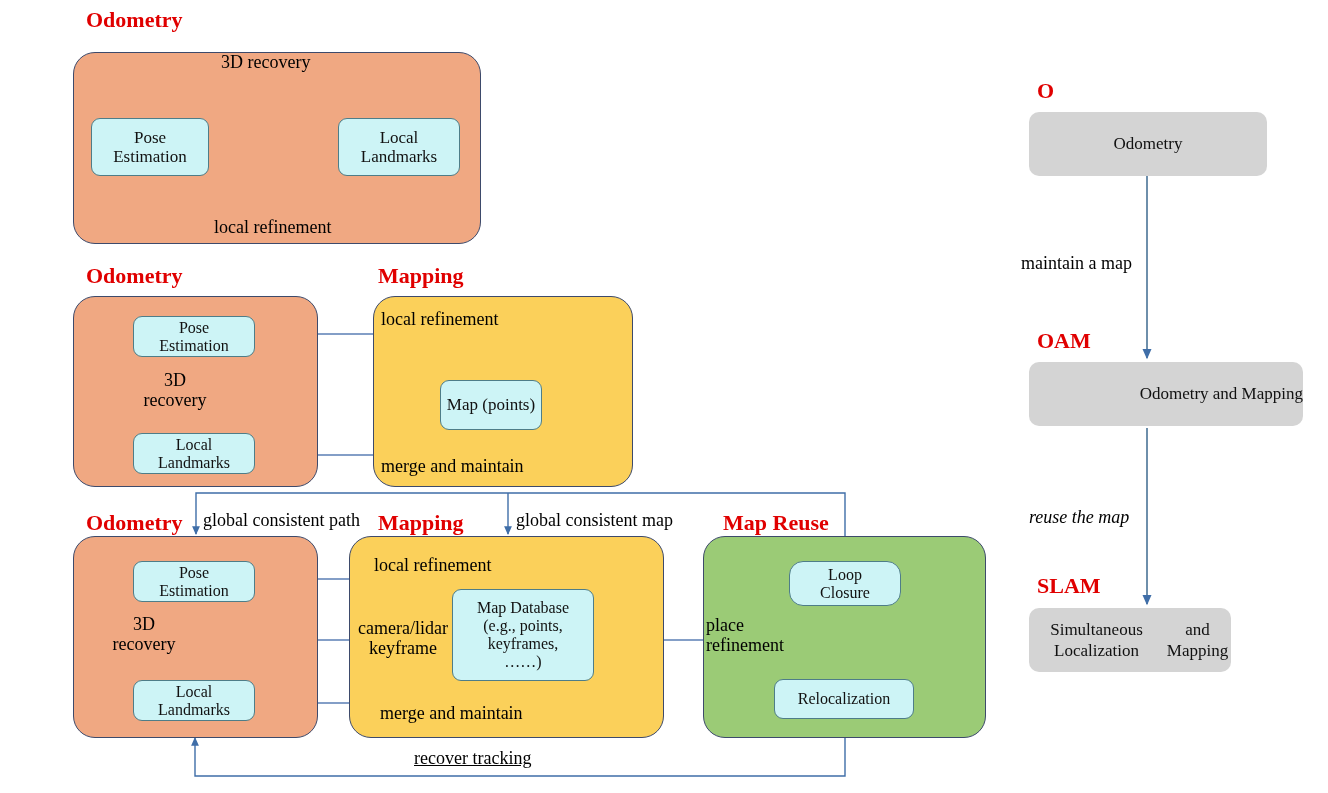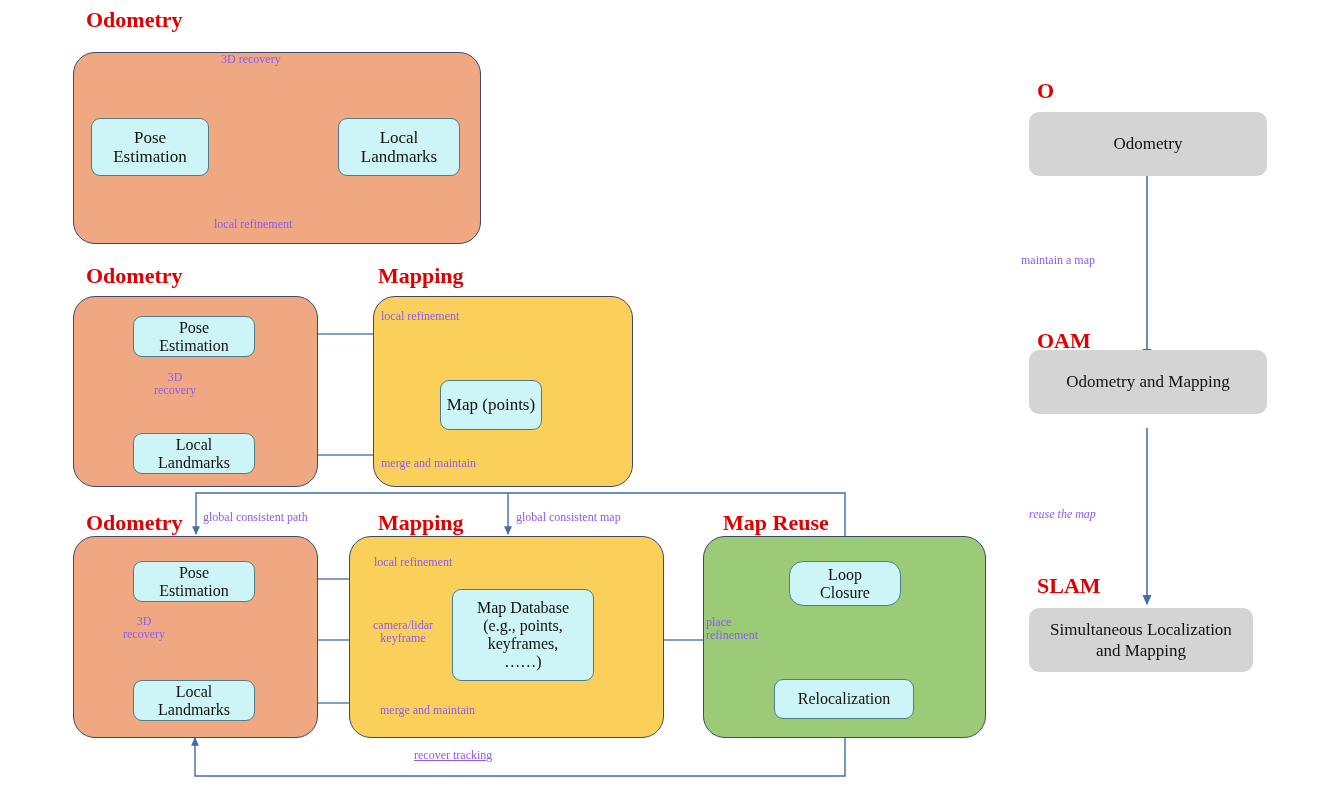--- a/index.html
+++ b/index.html
@@ -15,21 +15,21 @@
 
   .node{position:absolute;background:#cdf4f6;border:1.4px solid #4e7d88;border-radius:9px;
         box-sizing:border-box;display:flex;align-items:center;justify-content:center;
         text-align:center;font-size:17px;color:#111;line-height:1.12;}
 
   .grey{position:absolute;background:#d4d4d4;border-radius:10px;box-sizing:border-box;
         display:flex;align-items:center;justify-content:center;text-align:center;
         font-size:17px;color:#111;line-height:1.25;}
 
   .sect{position:absolute;color:#e00000;font-weight:bold;font-size:22px;white-space:nowrap;}
-  .lbl{position:absolute;color:#8b5cf6;font-size:12px;white-space:nowrap;line-height:1.1;}
+  .lbl{position:absolute;color:#000000;font-size:18px;white-space:nowrap;line-height:1.1;}
   .lbl.c{text-align:center;}
   .wm{position:absolute;color:#dcdcdc;font-size:31px;font-family:"DejaVu Sans",sans-serif;white-space:nowrap;}
 </style>
 </head>
 <body>
 
 <div id="stage">
 
   <svg class="lines" viewBox="0 0 1328 793">
     <defs>
@@ -183,26 +183,26 @@
   </div>
 
   <div class="sect" style="left:1037px;top:78px;">O</div>
   <div class="grey" style="left:1029px;top:112px;width:238px;height:64px;">
     <span>Odometry</span>
   </div>
 
   <div class="lbl" style="left:1021px;top:254px;">maintain a map</div>
 
   <div class="sect" style="left:1037px;top:328px;">OAM</div>
-  <div class="grey" style="left:1029px;top:350px;width:238px;height:64px;">
+  <div class="grey" style="left:1029px;top:362px;width:274px;height:64px;justify-content:flex-end;">
     <span>Odometry and Mapping</span>
   </div>
 
   <div class="lbl" style="left:1029px;top:508px;font-style:italic;">reuse the map</div>
 
   <div class="sect" style="left:1037px;top:573px;">SLAM</div>
-  <div class="grey" style="left:1029px;top:608px;width:224px;height:64px;flex-direction:column;">
+  <div class="grey" style="left:1029px;top:608px;width:202px;height:64px;flex-direction:row;justify-content:space-between;">
     <span>Simultaneous Localization</span>
     <span>and Mapping</span>
   </div>
 
 
 </div>
 
 </body></html>

